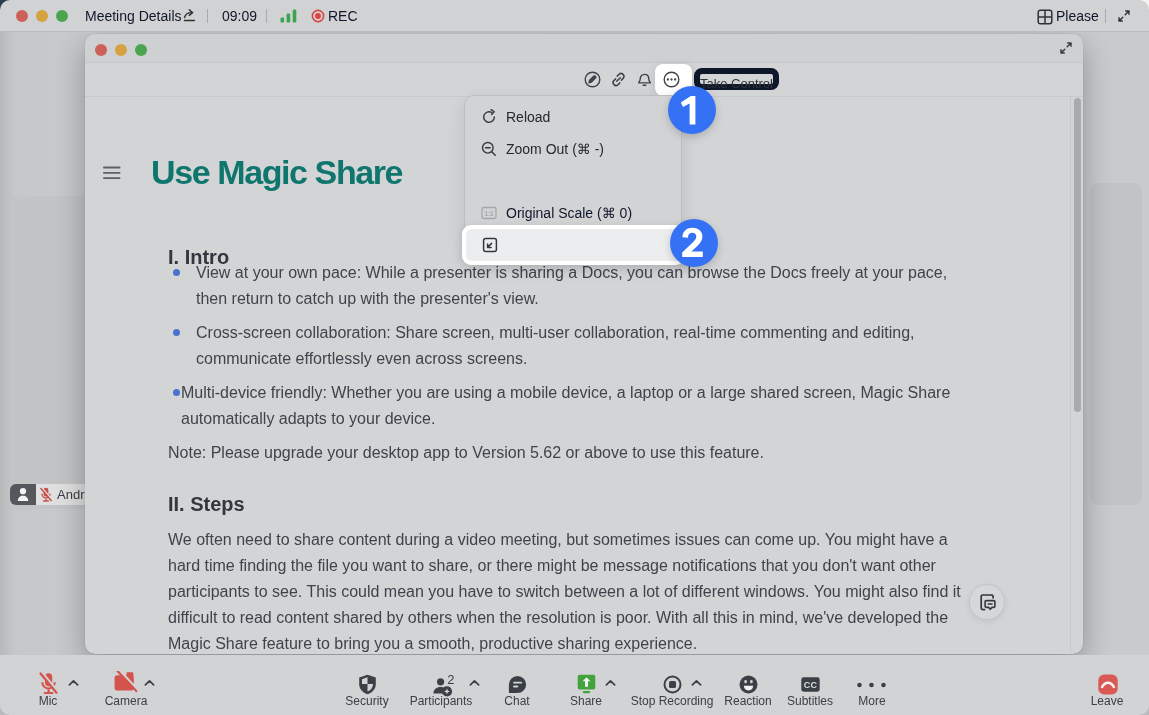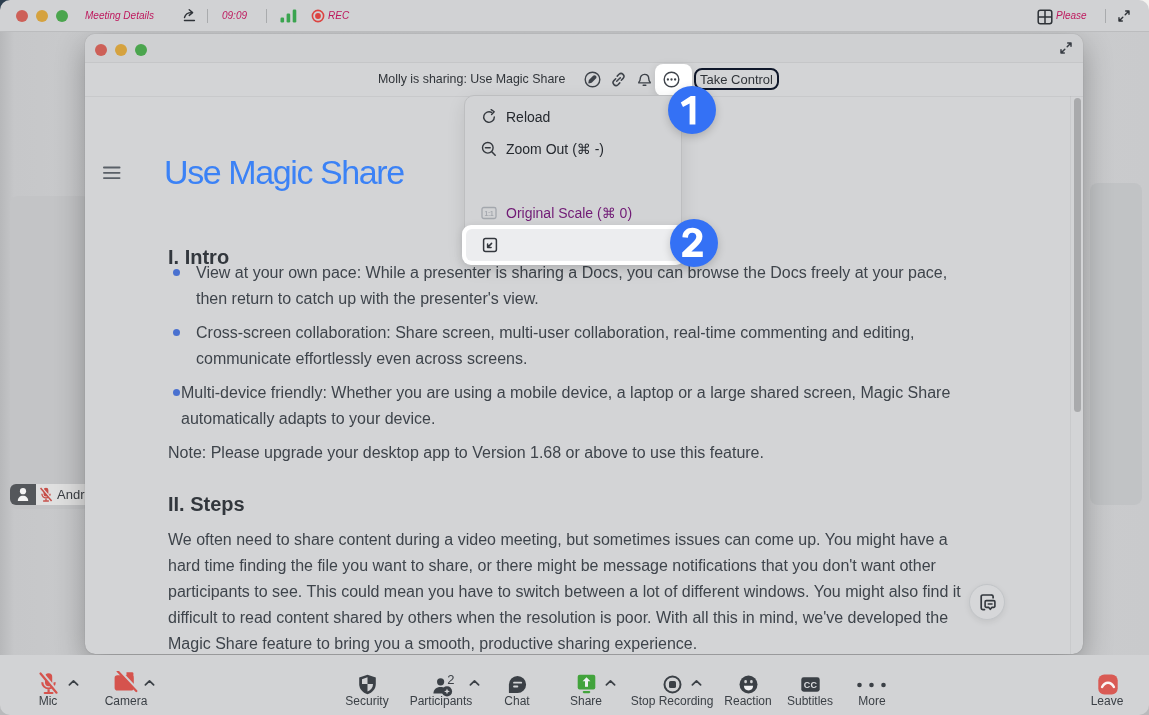--- a/index.html
+++ b/index.html
@@ -13,45 +13,45 @@
   #corner-tr { right:0; top:0; width:14px; height:14px; background:#f4f2f0; z-index:10; }
   #corner-bl { left:0; bottom:0; width:14px; height:14px; background:#b9babc; z-index:10; }
   #corner-bl::after { content:""; position:absolute; left:0; top:0; width:14px; height:14px; background:#d2d3d5; border-bottom-left-radius:10px; }
   #corner-br { right:0; bottom:0; width:14px; height:14px; background:#b9babc; z-index:10; }
   #corner-br::after { content:""; position:absolute; left:0; top:0; width:14px; height:14px; background:#d2d3d5; border-bottom-right-radius:10px; }
   #corner-tr::after { content:""; position:absolute; left:0; top:0; width:14px; height:14px; background:#d1d2d4; border-top-right-radius:10px; }
 
   
   #topbar { left:0; top:0; width:1149px; height:32px; background:#d1d2d4; border-bottom:1px solid #bbbcbe; z-index:5; }
   .light { position:absolute; width:12px; height:12px; border-radius:50%; top:10px; }
-  #topbar .t { position:absolute; top:0; height:32px; line-height:32px; font-size:10px; color:#be185d;font-style:italic; }
+  #topbar .t { position:absolute; top:0; height:32px; line-height:32px; font-size:14px; color:#0f172a; }
   .tdiv { position:absolute; top:9px; width:1px; height:14px; background:#a9abad; }
 
   
   #tileL { left:10px; top:196px; width:80px; height:313px; background:#c3c4c6; border-radius:8px; }
   #tileR { left:1090px; top:183px; width:52px; height:322px; background:#c1c3c5; border-radius:8px; }
   #nametag { left:10px; top:484px; height:21px; z-index:1; display:flex; }
   #nametag .seg1 { width:26px; height:21px; background:#54575b; border-radius:6px 0 0 6px; position:relative; }
   #nametag .seg2 { width:49px; height:21px; background:#e0e0e0; display:flex; align-items:center; font-size:13px; color:#3a3e43; overflow:hidden; white-space:nowrap; }
 
   
   #win { left:85px; top:34px; width:998px; height:620px; background:#d3d4d6; border-radius:10px;
          box-shadow:0 10px 30px rgba(0,0,0,0.30), 0 0 1px rgba(0,0,0,0.3); z-index:2; overflow:hidden; }
   #wtitle { left:0; top:0; width:998px; height:29px; background:#cfd0d2; border-bottom:1px solid #c5c6c8; }
   #whead { left:0; top:29px; width:998px; height:33px; }
   #whead .sharetxt { position:absolute; left:293px; top:0; height:33px; line-height:33px; font-size:12.4px; color:#303439; }
-  #takectl { position:absolute; left:609px; top:5px; width:85px; height:22px; border:2px solid #0f172a; border-radius:8px;
+  #takectl { position:absolute; left:609px; top:5px; width:85px; height:22px; border:6px solid #0f172a; border-radius:8px;
              text-align:center; line-height:20px; font-size:13px; color:#2f3338; }
   #wline { left:0; top:62px; width:998px; height:1px; background:rgba(0,0,0,0.05); }
   #scrollbar { left:989px; top:64px; width:7px; height:314px; background:#a9aaac; border-radius:4px; }
   #scrolltrackline { left:985px; top:62px; width:1px; height:558px; background:rgba(0,0,0,0.045); }
 
   
   #doc { left:85px; top:34px; width:998px; height:620px; z-index:2; color:#3e444b; pointer-events:none; }
-  #doc .title { position:absolute; left:79px; top:119px; font-size:34px; font-weight:normal; color:#3b82f6; letter-spacing:-1.4px; }
+  #doc .title { position:absolute; left:66px; top:119px; font-size:34px; font-weight:bold; color:#0f766e; letter-spacing:-1.4px; }
   #doc h2 { position:absolute; font-size:20px; font-weight:bold; color:#32373d; }
   #doc .body { font-size:16px; line-height:26px; }
   .bullet { position:absolute; left:88px; width:7px; height:7px; border-radius:50%; background:#4a71d0; }
 
   
   #menu { left:464px; top:95px; width:218px; height:167px; background:#d2d3d5; border:1px solid #bdbec0; border-radius:10px;
           box-shadow:0 6px 18px rgba(0,0,0,0.10); z-index:6; }
   .mitem { position:absolute; left:0; width:218px; height:32px; font-size:14px; color:#25292f; }
   .mitem .mi { position:absolute; left:16px; top:8px; width:16px; height:16px; }
   .mitem .ml { position:absolute; left:41px; top:0; line-height:32px; }
@@ -144,21 +144,20 @@
   <div class="abs" id="wtitle">
     <div class="light" style="left:10px;top:10px;background:#cd6058;"></div>
     <div class="light" style="left:30px;top:10px;background:#d5a23f;"></div>
     <div class="light" style="left:50px;top:10px;background:#4ba54e;"></div>
   </div>
   <svg class="abs" style="left:974px;top:7px;" width="14" height="14" viewBox="0 0 14 14">
     <path d="M8.2 5.8 L12 2 M8.7 2 H12 V5.3" fill="none" stroke="#383d44" stroke-width="1.5" stroke-linecap="round" stroke-linejoin="round"></path>
     <path d="M5.8 8.2 L2 12 M2 8.7 V12 H5.3" fill="none" stroke="#383d44" stroke-width="1.5" stroke-linecap="round" stroke-linejoin="round"></path>
   </svg>
   <div class="abs" id="whead">
-    <span class="sharetxt">Molly is sharing: Use Magic Share</span>
     <svg class="abs" style="left:497px;top:6px;" width="21" height="21" viewBox="0 0 21 21">
       <circle cx="10.5" cy="10.5" r="7.3" fill="none" stroke="#3e434a" stroke-width="1.4"></circle>
       <path d="M6.7 14.3 L7.3 11.4 L11.5 7.2 C12.3 6.4 13.5 6.4 14.3 7.2 C15.1 8 15.1 9.2 14.3 10 L10.1 14.2 L7.2 14.8 Z" fill="#3e434a" transform="translate(-0.4,-0.4)"></path>
     </svg>
     <svg class="abs" style="left:523px;top:6px;" width="21" height="21" viewBox="0 0 21 21">
       <g fill="none" stroke="#3e434a" stroke-width="1.5" stroke-linecap="round">
         <path d="M9.2 7.1 L11 5.3 a2.9 2.9 0 0 1 4.1 4.1 L13.3 11.2"></path>
         <path d="M11.8 13.9 L10 15.7 a2.9 2.9 0 0 1 -4.1 -4.1 L7.7 9.8"></path>
         <path d="M8.7 12.3 L12.3 8.7"></path>
       </g>
@@ -181,21 +180,21 @@
     <rect x="0" y="11.2" width="17.5" height="1.8" rx="0.9" fill="#5a6068"></rect>
   </svg>
   <div class="title">Use Magic Share</div>
   <h2 style="left:83px; top:192px;margin-top:20px;">I. Intro</h2>
   <div class="bullet" style="top:235px;"></div>
   <div class="body abs" style="left:111px; top:226px;">View at your own pace: While a presenter is sharing a Docs, you can browse the Docs freely at your pace,<br>then return to catch up with the presenter's view.</div>
   <div class="bullet" style="top:295px;"></div>
   <div class="body abs" style="left:111px; top:286px;">Cross-screen collaboration: Share screen, multi-user collaboration, real-time commenting and editing,<br>communicate effortlessly even across screens.</div>
   <div class="bullet" style="top:355px;"></div>
   <div class="body abs" style="left:96px; top:346px;">Multi-device friendly: Whether you are using a mobile device, a laptop or a large shared screen, Magic Share<br>automatically adapts to your device.</div>
-  <div class="body abs" style="left:83px; top:406px;">Note: Please upgrade your desktop app to Version 1.68 or above to use this feature.</div>
+  <div class="body abs" style="left:83px; top:406px;">Note: Please upgrade your desktop app to Version 5.62 or above to use this feature.</div>
   <h2 style="left:83px; top:459px;">II. Steps</h2>
   <div class="body abs" style="left:83px; top:493px;">We often need to share content during a video meeting, but sometimes issues can come up. You might have a<br>hard time finding the file you want to share, or there might be message notifications that you don't want other<br>participants to see. This could mean you have to switch between a lot of different windows. You might also find it<br>difficult to read content shared by others when the resolution is poor. With all this in mind, we've developed the<br>Magic Share feature to bring you a smooth, productive sharing experience.</div>
 </div>
 
 <div class="abs" id="spot-dots">
   <svg class="abs" style="left:6px;top:5px;" width="21" height="21" viewBox="0 0 21 21">
     <circle cx="10.5" cy="10.5" r="7.3" fill="none" stroke="#3e434a" stroke-width="1.4"></circle>
     <circle cx="6.9" cy="10.5" r="1.15" fill="#3e434a"></circle>
     <circle cx="10.5" cy="10.5" r="1.15" fill="#3e434a"></circle>
     <circle cx="14.1" cy="10.5" r="1.15" fill="#3e434a"></circle>
@@ -211,21 +210,21 @@
       </svg>
     <span class="ml">Zoom Out (⌘ -)</span>
   </div>
   <div class="mitem" style="top:5px;">
     <svg class="mi" viewBox="0 0 16 16">
         <path d="M13.3 8 A5.3 5.3 0 1 1 10.6 3.4" fill="none" stroke="#34383e" stroke-width="1.4" stroke-linecap="round"></path>
         <path d="M10.2 0.6 L13.2 2.8 L10.6 5.4" fill="none" stroke="#34383e" stroke-width="1.4" stroke-linecap="round" stroke-linejoin="round"></path>
       </svg>
     <span class="ml">Reload</span>
   </div>
-  <div class="mitem" style="top:101px; color:#701a75;">
+  <div class="mitem" style="top:101px; color:#0f172a;">
     <svg class="mi" viewBox="0 0 16 16">
         <rect x="1" y="2.5" width="14" height="11" rx="1.8" fill="none" stroke="#a3a7ad" stroke-width="1.3"></rect>
         <text x="8" y="10.6" font-size="6.4" font-weight="bold" fill="#a3a7ad" text-anchor="middle" font-family="Liberation Sans, sans-serif">1:1</text>
       </svg>
     <span class="ml">Original Scale (⌘ 0)</span>
   </div>
   <div class="mitem" id="mergeitem">
     <div style="position:absolute;left:4px;top:4px;width:215px;height:32px;background:#ecedef;border-radius:6px;"></div>
     <svg class="mi" style="left:20px;top:12px;" viewBox="0 0 16 16">
         <rect x="1.6" y="1.6" width="12.8" height="12.8" rx="2" fill="none" stroke="#34383e" stroke-width="1.5"></rect>

